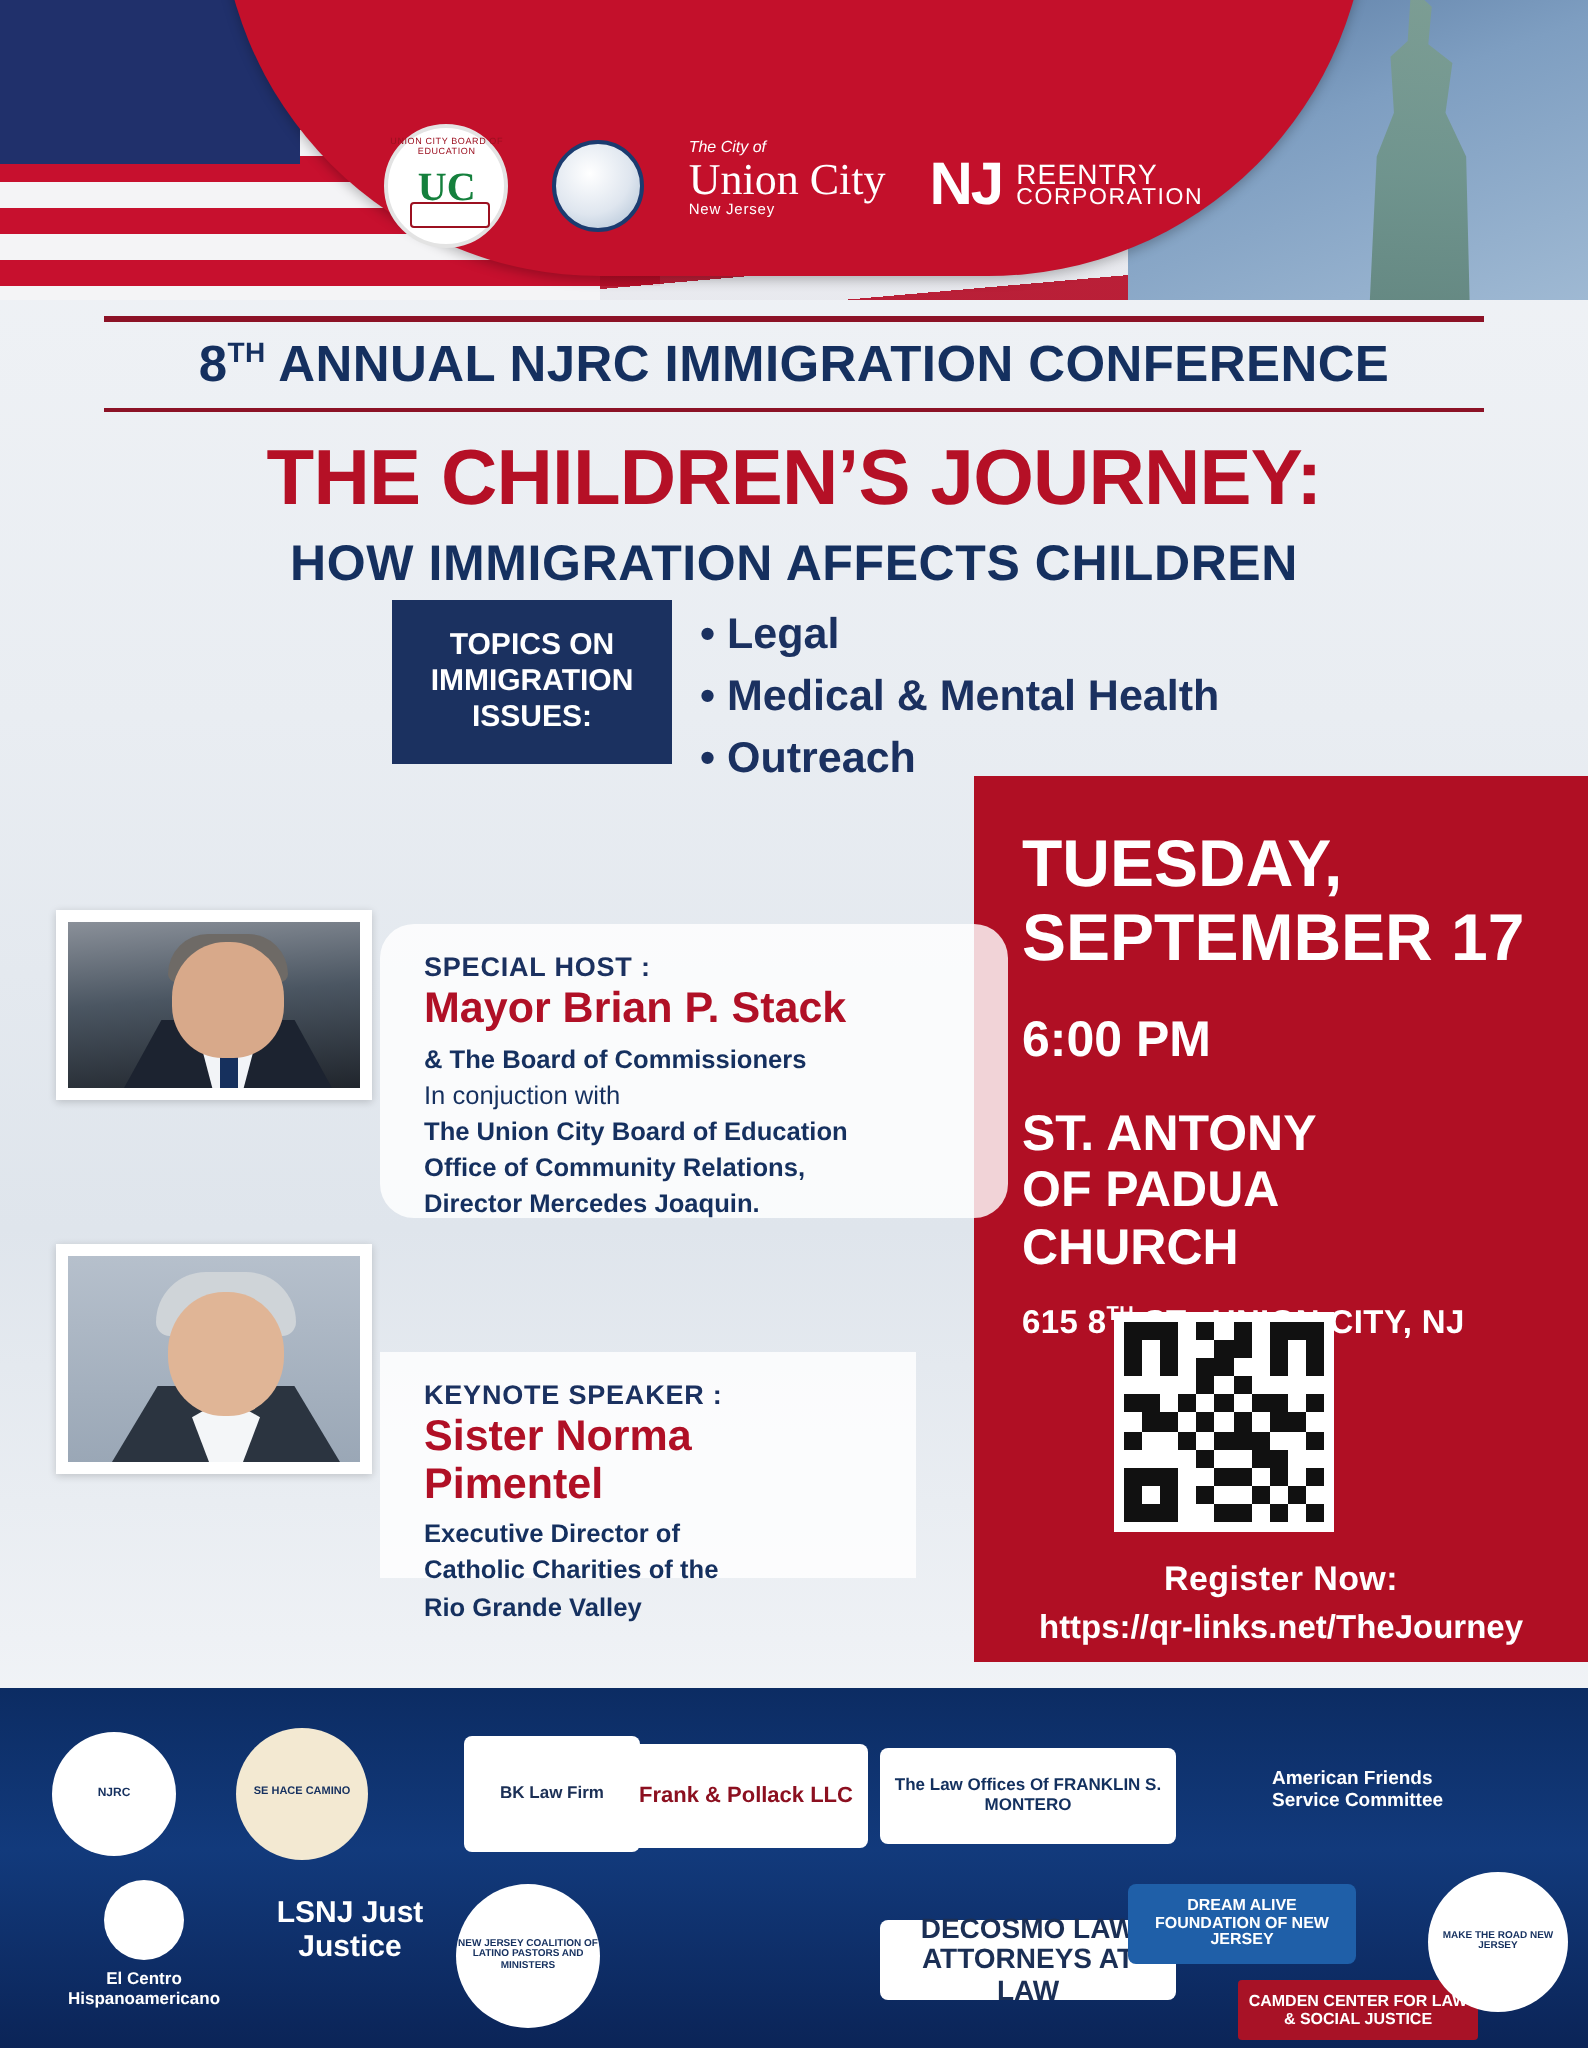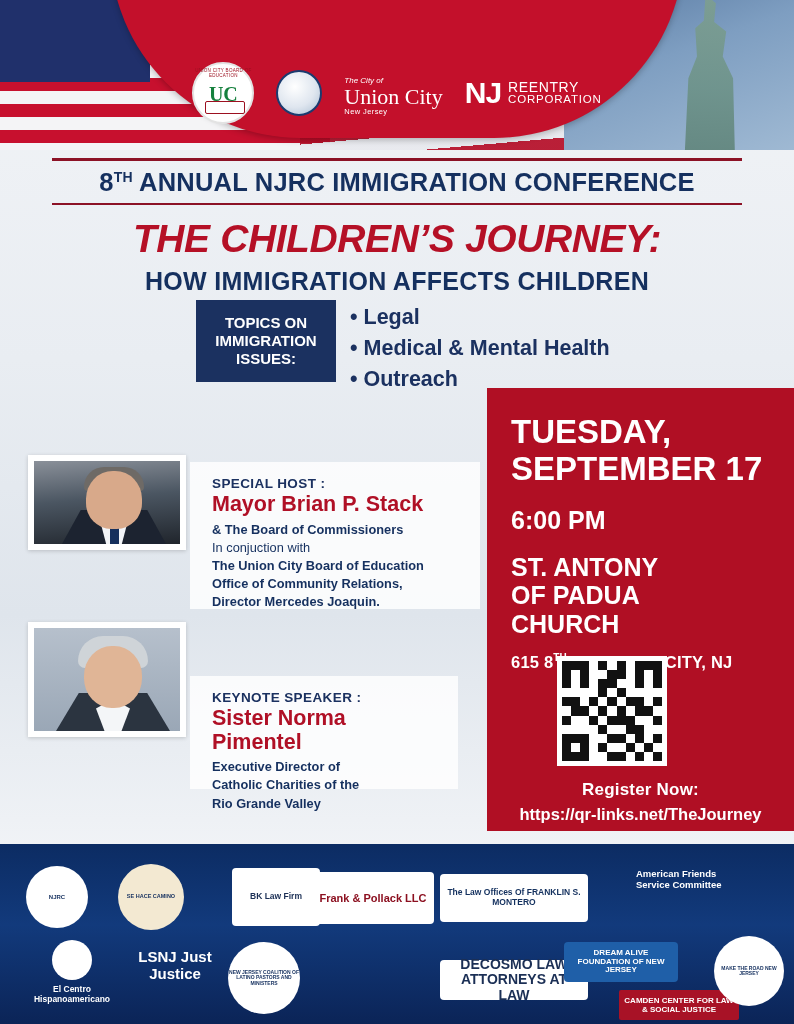--- a/index.html
+++ b/index.html
@@ -74,21 +74,21 @@
     text-align: center; font-size: 4.5px; color: #9c1020; letter-spacing: .3px;
   }
   .logo-ucboe .uc {
     font-size: 20px; font-weight: 700; color: #15803d; font-family: "Liberation Serif", serif;
     margin-top: 2px;
   }
   .logo-ucboe .book {
     position: absolute; bottom: 8px; left: 11px; width: 40px; height: 13px;
     background: #ffffff; border: 1px solid #9c1020; border-radius: 2px;
   }
-  .logo-city { display: flex; align-items: flex-end; gap: 22px; }
+  .logo-city { display: flex; align-items: flex-start; gap: 22px; }
   .seal {
     width: 46px; height: 46px; border-radius: 50%;
     background: radial-gradient(circle at 40% 35%, #ffffff 0%, #dfe6ef 55%, #a9bdd2 100%);
     border: 2px solid #1b3b6f;
   }
   .city-text { color: #ffffff; line-height: 1.05; }
   .city-text .small { font-size: 8px; font-style: italic; }
   .city-text .big { font-size: 22px; font-family: "Liberation Serif", serif; }
   .city-text .nj { font-size: 7.5px; letter-spacing: .4px; }
   .logo-njrc { display: flex; align-items: center; gap: 7px; color: #ffffff; }
@@ -101,21 +101,20 @@
   .rule { width: 690px; height: 3px; background: #8c1226; margin: 0 auto; }
   .rule.thin { height: 2px; }
   .annual {
     font-size: 25.5px; font-weight: 700; color: #15305f; letter-spacing: .2px;
     padding: 7px 0 6px;
   }
   .annual sup { font-size: 14px; }
   .main-title {
     font-size: 39px; font-weight: 700; color: #b51026; letter-spacing: -0.4px;
     padding: 12px 0 2px;
-    font-style: italic;
   }
   .sub-title {
     font-size: 25px; font-weight: 700; color: #15305f; letter-spacing: .3px;
     padding: 4px 0 0;
   }
 
   
   .topics { position: absolute; top: 300px; left: 196px; display: flex; gap: 14px; }
   .topics-label {
     background: #1b3160; color: #ffffff; width: 140px; padding: 14px 4px;
@@ -194,21 +193,21 @@
   }
   .photo-key .kcollar {
     position: absolute; left: 62px; bottom: 0; width: 34px; height: 32px;
     background: #f4f6f8; clip-path: polygon(50% 0, 100% 30%, 75% 100%, 25% 100%, 0 30%);
   }
 
   .speaker-card {
     position: absolute; background: rgba(255,255,255,.82);
     padding: 14px 18px 14px 22px;
   }
-  .card-host { left: 190px; top: 462px; width: 290px; height: 147px; }
+  .card-host { left: 190px; top: 462px; width: 314px; height: 147px; border-radius: 17px; }
   .card-key  { left: 190px; top: 676px; width: 268px; height: 113px; }
   .role { font-size: 13.5px; font-weight: 700; color: #1b3160; letter-spacing: .4px; }
   .name { font-size: 21.5px; font-weight: 700; color: #b01026; padding-top: 2px; line-height: 1.1; }
   .detail { font-size: 12.8px; font-weight: 700; color: #15305f; line-height: 1.42; padding-top: 4px; }
   .detail .light { font-weight: 400; }
 
   
   .sponsors {
     position: absolute; left: 0; bottom: 0; width: 794px; height: 180px;
     background: linear-gradient(180deg, #0c2c63 0%, #123a7c 45%, #0b2457 100%);
@@ -487,21 +486,21 @@
     </div>
 
     <div class="sp sp-badge" style="left:312px; top:28px; width:122px; height:52px; font-size:11px; color:#8c1020;">
       <span>Frank &amp; Pollack LLC</span>
     </div>
 
     <div class="sp sp-badge" style="left:440px; top:30px; width:148px; height:48px; font-size:8.5px; color:#13305e;">
       <span>The Law Offices Of FRANKLIN S. MONTERO</span>
     </div>
 
-    <div class="sp" style="left:594px; top:24px; width:150px; font-size:9.5px; font-weight:700; text-align:left; padding-left:42px;">
+    <div class="sp" style="left:594px; top:40px; width:150px; font-size:9.5px; font-weight:700; text-align:left; padding-left:42px;">
       <span>American Friends Service Committee</span>
     </div>
 
     <div class="sp" style="left:16px; top:96px; width:112px; font-size:8.5px; font-weight:700;">
       <div style="width:40px;height:40px;border-radius:50%;background:#ffffff;margin:0 auto 4px;"></div>
       <span>El Centro Hispanoamericano</span>
     </div>
 
     <div class="sp" style="left:130px; top:104px; width:90px; font-size:15px; font-weight:700;">
       <span>LSNJ Just Justice</span>

